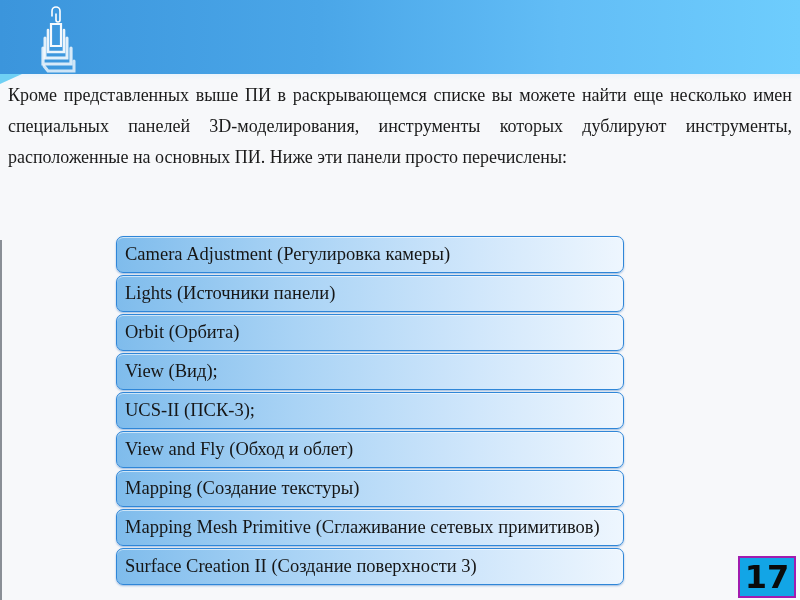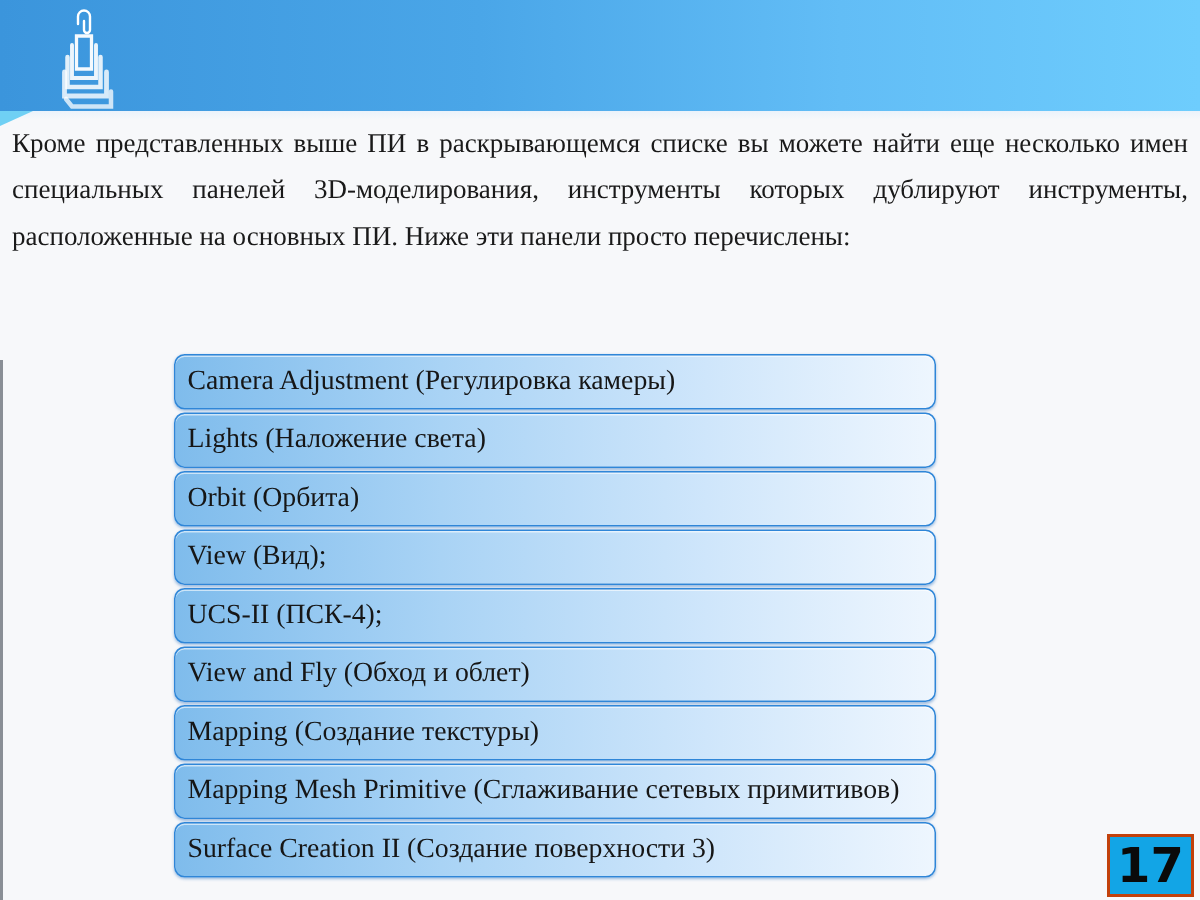--- a/index.html
+++ b/index.html
@@ -34,21 +34,21 @@
   .item {
     box-sizing: border-box; height: 37px; margin-bottom: 2px;
     border: 1.5px solid #2f86d8; border-radius: 7px;
     background: linear-gradient(to right, #7fbcec 0%, #a9d3f5 35%, #cfe6fb 70%, #eef6fe 100%);
     box-shadow: 0 1px 2px rgba(40,110,190,0.45), inset 0 1px 0 rgba(255,255,255,0.6);
     display: flex; align-items: center; padding-left: 8px;
     font-size: 18.5px; color: #161616; white-space: nowrap;
   }
   .page-num {
     position: absolute; left: 738px; top: 556px; width: 58px; height: 42px;
-    background: #12a5e6; border: 2px solid #c2410c; box-sizing: border-box;
+    background: #12a5e6; border: 2px solid #a21caf; box-sizing: border-box;
     display: flex; align-items: center; justify-content: center;
     font-family: "DejaVu Sans", sans-serif; font-weight: bold; font-size: 32px; color: #0a0a0a; text-align: right;
   }
 </style>
 </head>
 <body>
 
 <div class="banner">
   <svg class="logo" viewBox="0 0 40 70">
     <g fill="none" stroke="#ffffff" stroke-linecap="round">
@@ -63,23 +63,23 @@
 </div>
 <div class="banner-strip"></div>
 <div class="banner-corner"></div>
 
 <div class="intro">Кроме представленных выше ПИ в раскрывающемся списке вы можете найти еще несколько имен специальных панелей 3D-моделирования, инструменты которых дублируют инструменты, расположенные на основных ПИ. Ниже эти панели просто перечислены:</div>
 
 <div class="left-rule"></div>
 
 <div class="list">
   <div class="item">Camera Adjustment (Регулировка камеры)</div>
-  <div class="item">Lights (Наложение света)</div>
+  <div class="item">Lights (Источники панели)</div>
   <div class="item">Orbit (Орбита)</div>
   <div class="item">View (Вид);</div>
-  <div class="item">UCS-II (ПСК-4);</div>
+  <div class="item">UCS-II (ПСК-3);</div>
   <div class="item">View and Fly (Обход и облет)</div>
   <div class="item">Mapping (Создание текстуры)</div>
   <div class="item">Mapping Mesh Primitive (Сглаживание сетевых примитивов)</div>
   <div class="item">Surface Creation II (Создание поверхности 3)</div>
 </div>
 
 <div class="page-num">17</div>
 
 </body></html>

